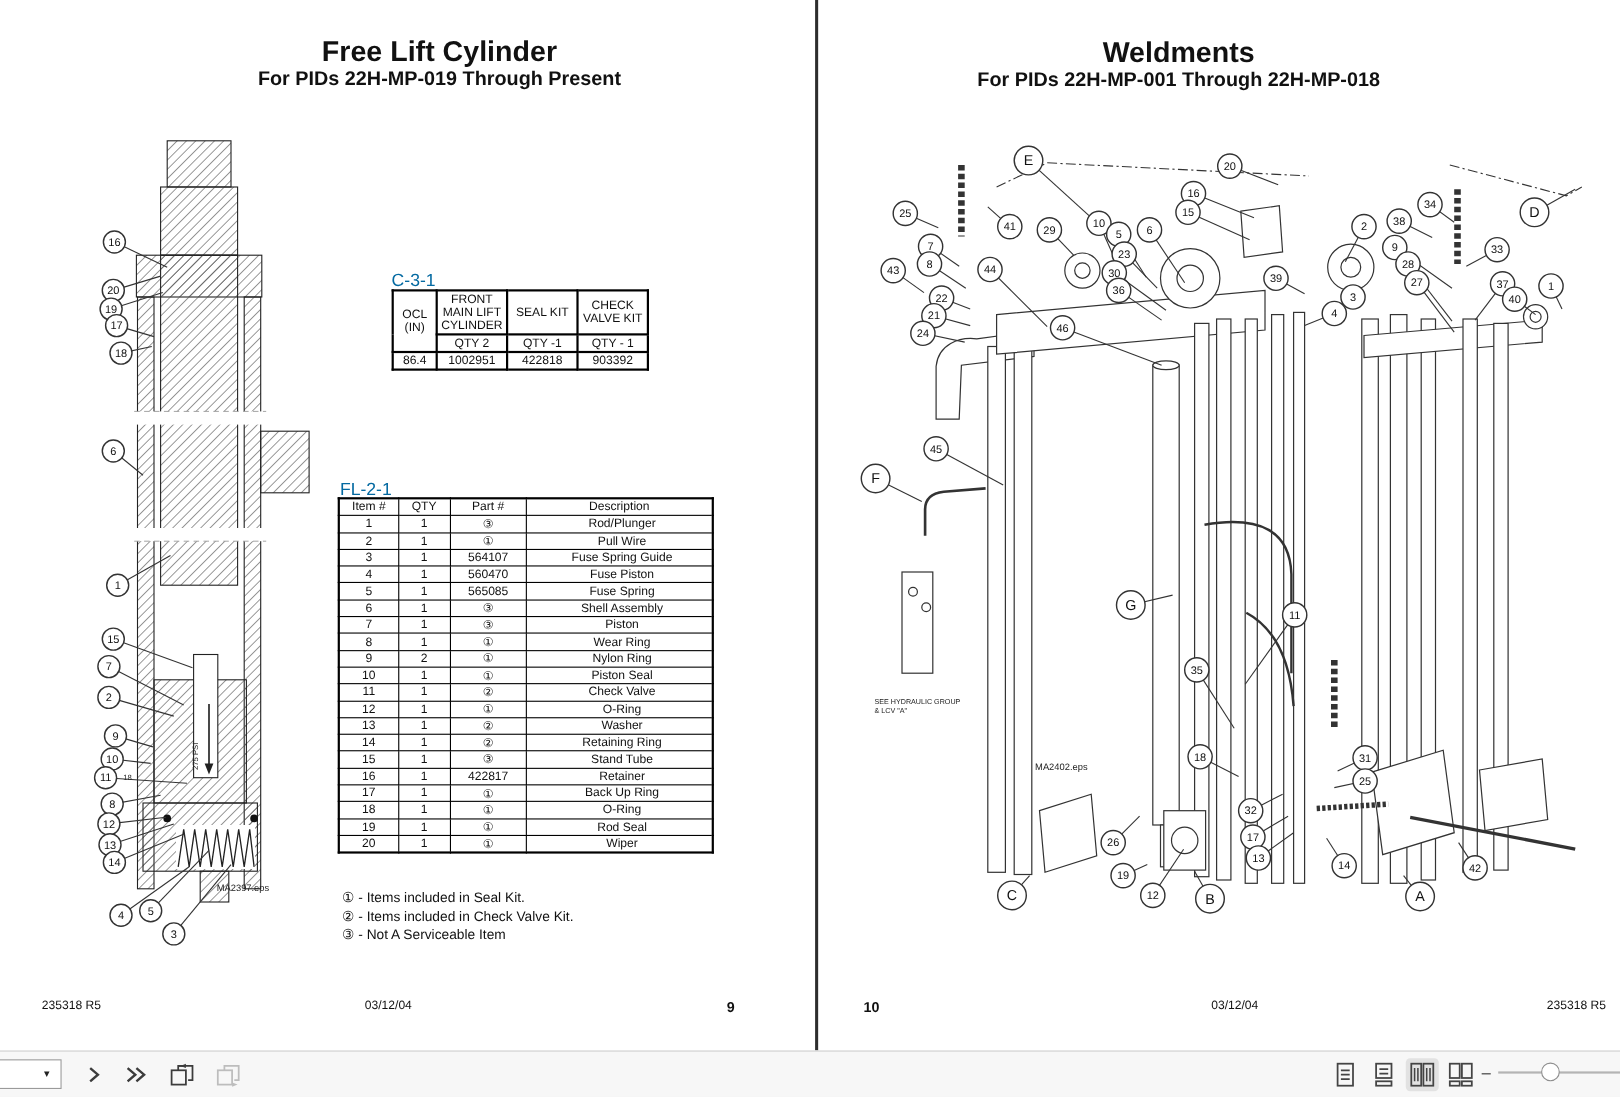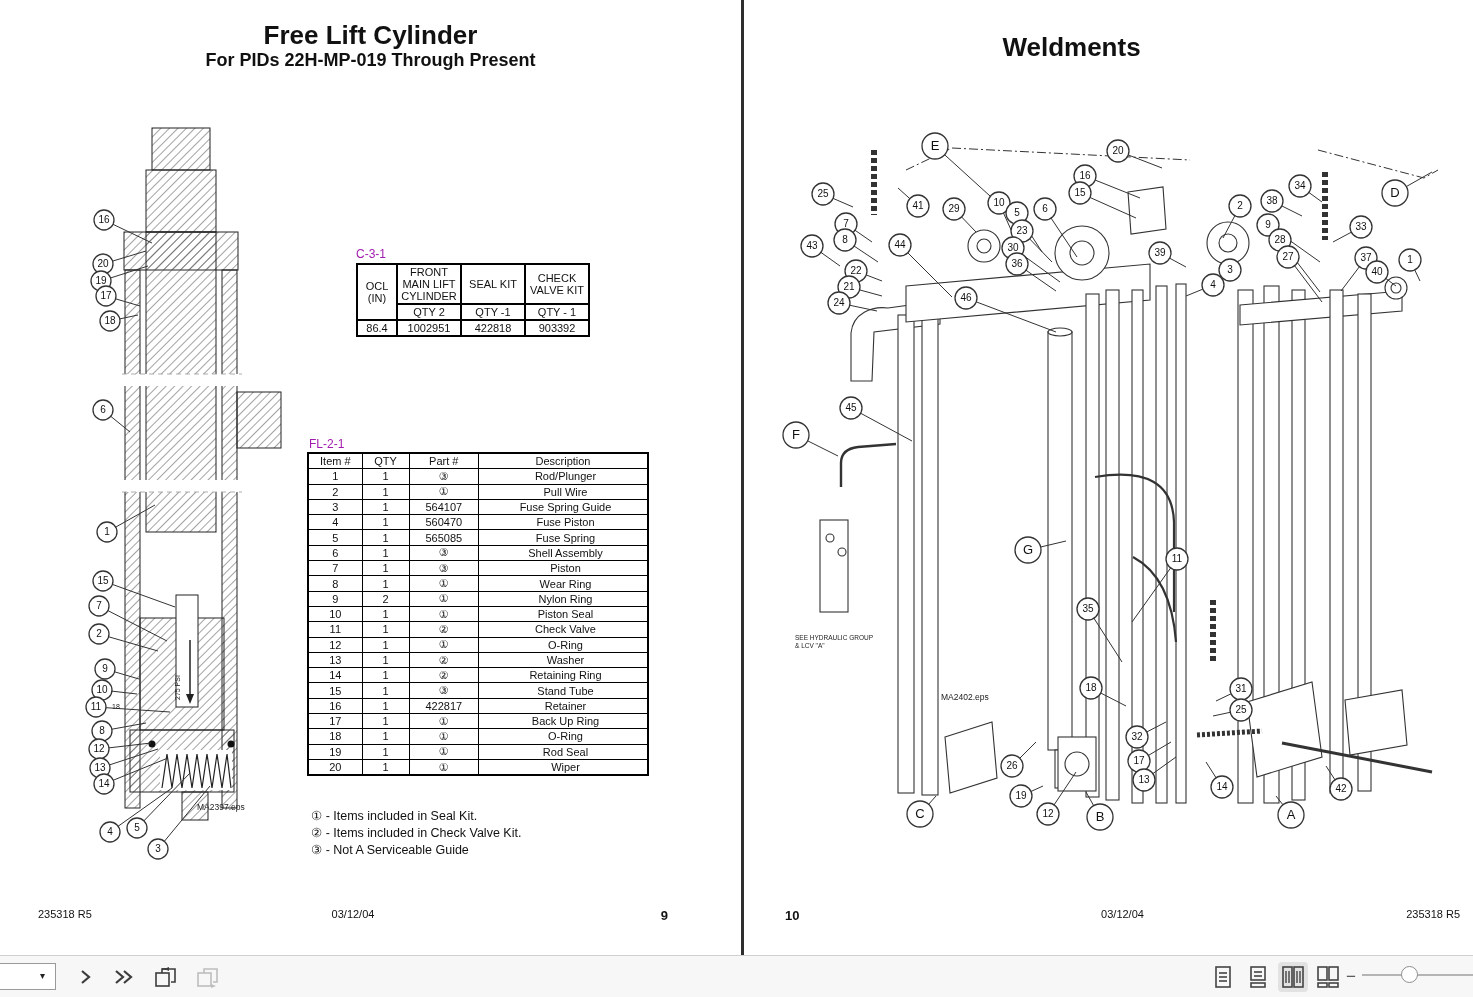--- a/index.html
+++ b/index.html
@@ -4,34 +4,34 @@
 <style>
   html,body{margin:0;padding:0;background:#e8e8e8;}
   .screen{position:relative;width:1473px;height:997px;overflow:hidden;background:#fff;
           font-family:"Liberation Sans",sans-serif;color:#111;}
   .page{position:absolute;top:0;height:955px;background:#fff;}
   .page-left{left:0;width:741px;}
   .page-right{left:744px;width:729px;}
   .page-divider{position:absolute;left:741px;top:0;width:3px;height:955px;background:#2e2e2e;}
 
   .hdr{position:absolute;text-align:center;}
-  .hdr-left{left:0;top:22px;width:741px;}
+  .hdr-left{left:0;top:33px;width:741px;padding-left:29px;}
   .hdr-right{left:744px;top:34px;width:655px;}
   .t1{font-size:26px;font-weight:bold;line-height:1.05;}
   .t2{font-size:18px;font-weight:bold;line-height:1.3;}
   .t3{font-size:12px;font-weight:bold;line-height:1.3;}
 
   svg text{font-family:"Liberation Sans",sans-serif;}
   .leader{stroke:#333;stroke-width:1;}
   .co-circle{fill:#fff;stroke:#333;stroke-width:1.3;}
   .co-num{font-size:10px;text-anchor:middle;fill:#111;}
   .co-letter{font-size:13px;text-anchor:middle;fill:#111;}
   .diagram-label{fill:#222;}
 
-  .tbl-label{position:absolute;font-size:12px;color:#a21caf;}
+  .tbl-label{position:absolute;font-size:16px;color:#0369a1;}
   table{border-collapse:collapse;table-layout:fixed;}
   .ctable{position:absolute;left:356px;top:263px;width:234px;}
   .ctable td{border:2px solid #000;font-size:11px;text-align:center;padding:1px 2px;vertical-align:middle;}
   .ctable .och{width:34px;}
   .fltable{position:absolute;left:307px;top:452px;width:342px;}
   .fltable td,.fltable th{border:1.5px solid #000;font-size:11px;padding:0 3px;height:14.3px;
       text-align:center;font-weight:normal;vertical-align:middle;overflow:hidden;white-space:nowrap;}
   .fltable{border:2.5px solid #000;}
   .fltable .c3{text-align:center;padding-left:8px;}
   .fltable th{font-size:11px;}
@@ -66,20 +66,21 @@
   <div class="page-divider"></div>
   <div class="page page-right"></div>
 
   <div class="hdr hdr-left">
     <div class="t1">Free Lift Cylinder</div>
     <div class="t2">For PIDs 22H-MP-019 Through Present</div>
   </div>
 
   <div class="hdr hdr-right">
     <div class="t1">Weldments</div>
+    <div class="t2">For PIDs 22H-MP-001 Through 22H-MP-018</div>
   </div>
 
   <svg id="left-diagram" style="position:absolute;left:60px;top:115px;" width="245" height="760" viewBox="60 115 245 760">
     <defs>
       <pattern id="hatch" width="6" height="6" patternUnits="userSpaceOnUse" patternTransform="rotate(45)">
         <line x1="0" y1="0" x2="0" y2="6" stroke="#555" stroke-width="1.1"></line>
       </pattern>
     </defs>
     <g stroke="#222" stroke-width="1" fill="url(#hatch)">
       <rect x="152" y="128" width="58" height="42"></rect>
@@ -331,21 +332,21 @@
           <td class="c0">20</td>
           <td class="c1">1</td>
           <td class="c2">①</td>
           <td class="c3">Wiper</td>
         </tr>
       </tbody>
   </table>
   <div class="footnotes">
       <div>① - Items included in Seal Kit.</div>
       <div>② - Items included in Check Valve Kit.</div>
-      <div>③ - Not A Serviceable Guide</div>
+      <div>③ - Not A Serviceable Item</div>
     </div>
 
   <svg id="right-diagram" style="position:absolute;left:750px;top:110px;" width="723" height="780" viewBox="750 110 723 780">
     <g fill="#fff" stroke="#333" stroke-width="1.1">
       <path d="M851,381 L851,333 C853,313 872,306 888,308 L940,301 L940,324 L874,332 L872,381 Z"></path>
       <rect x="898" y="315" width="16" height="478"></rect>
       <rect x="922" y="305" width="16" height="490"></rect>
       <path d="M906,286 L1150,264 L1150,300 L906,322 Z"></path>
       <path d="M1128,192 L1163,187 L1166,229 L1131,234 Z"></path>
       <circle cx="984" cy="246" r="16"></circle>

